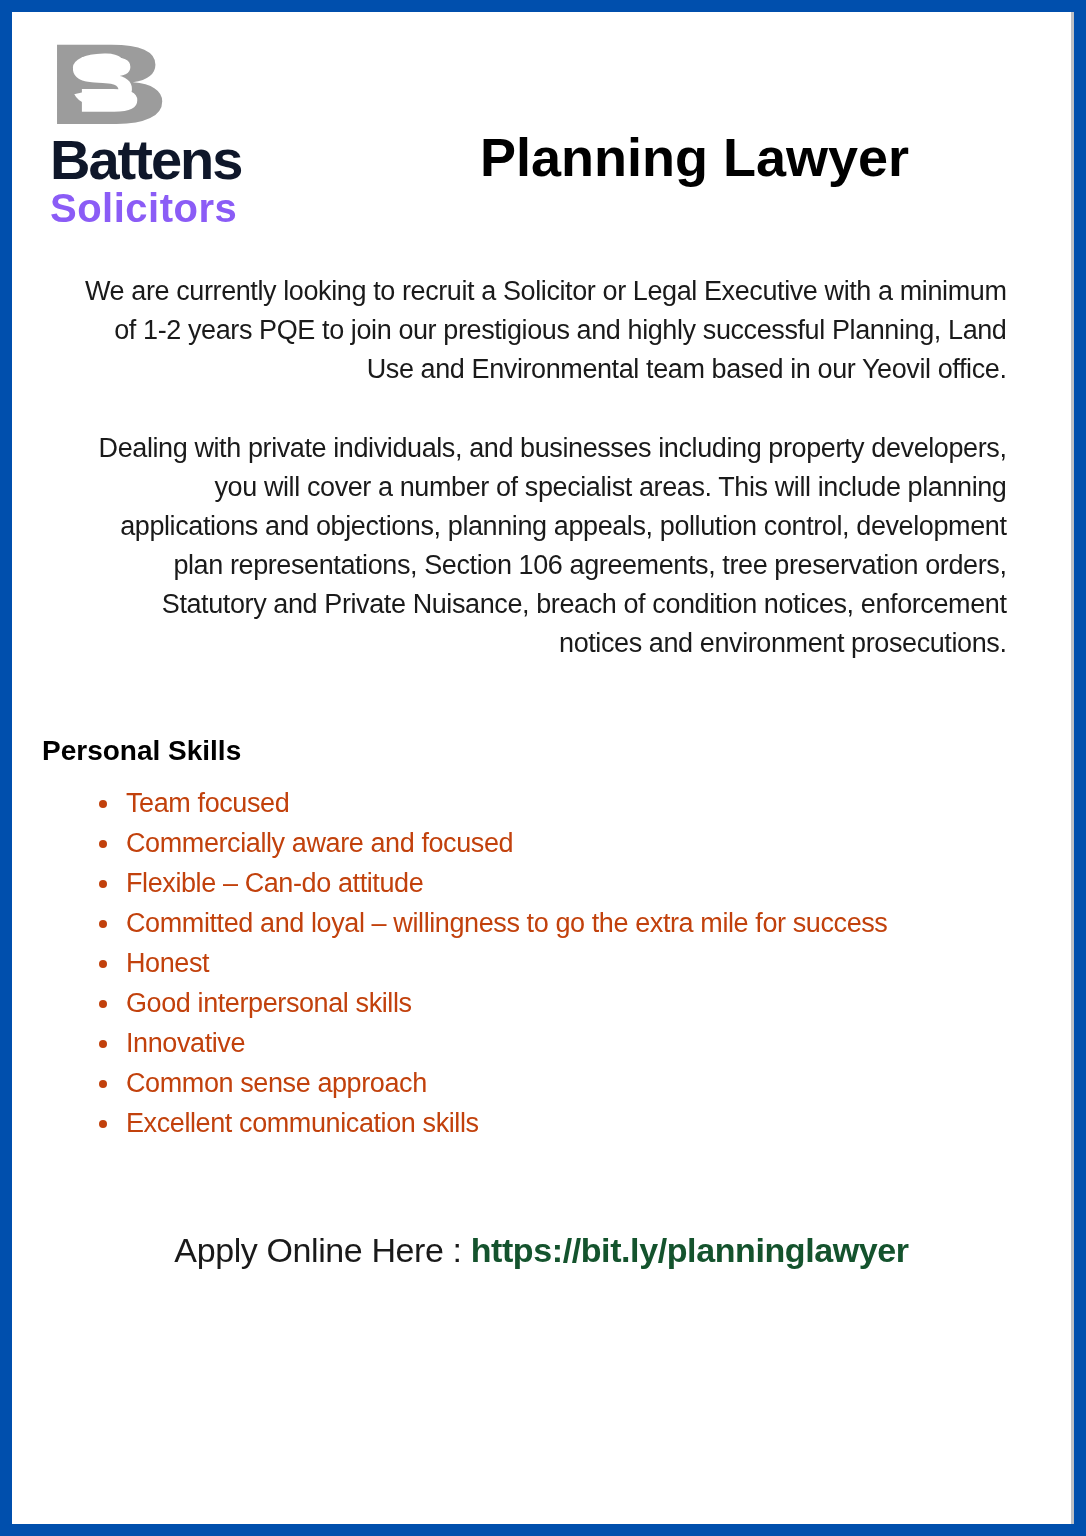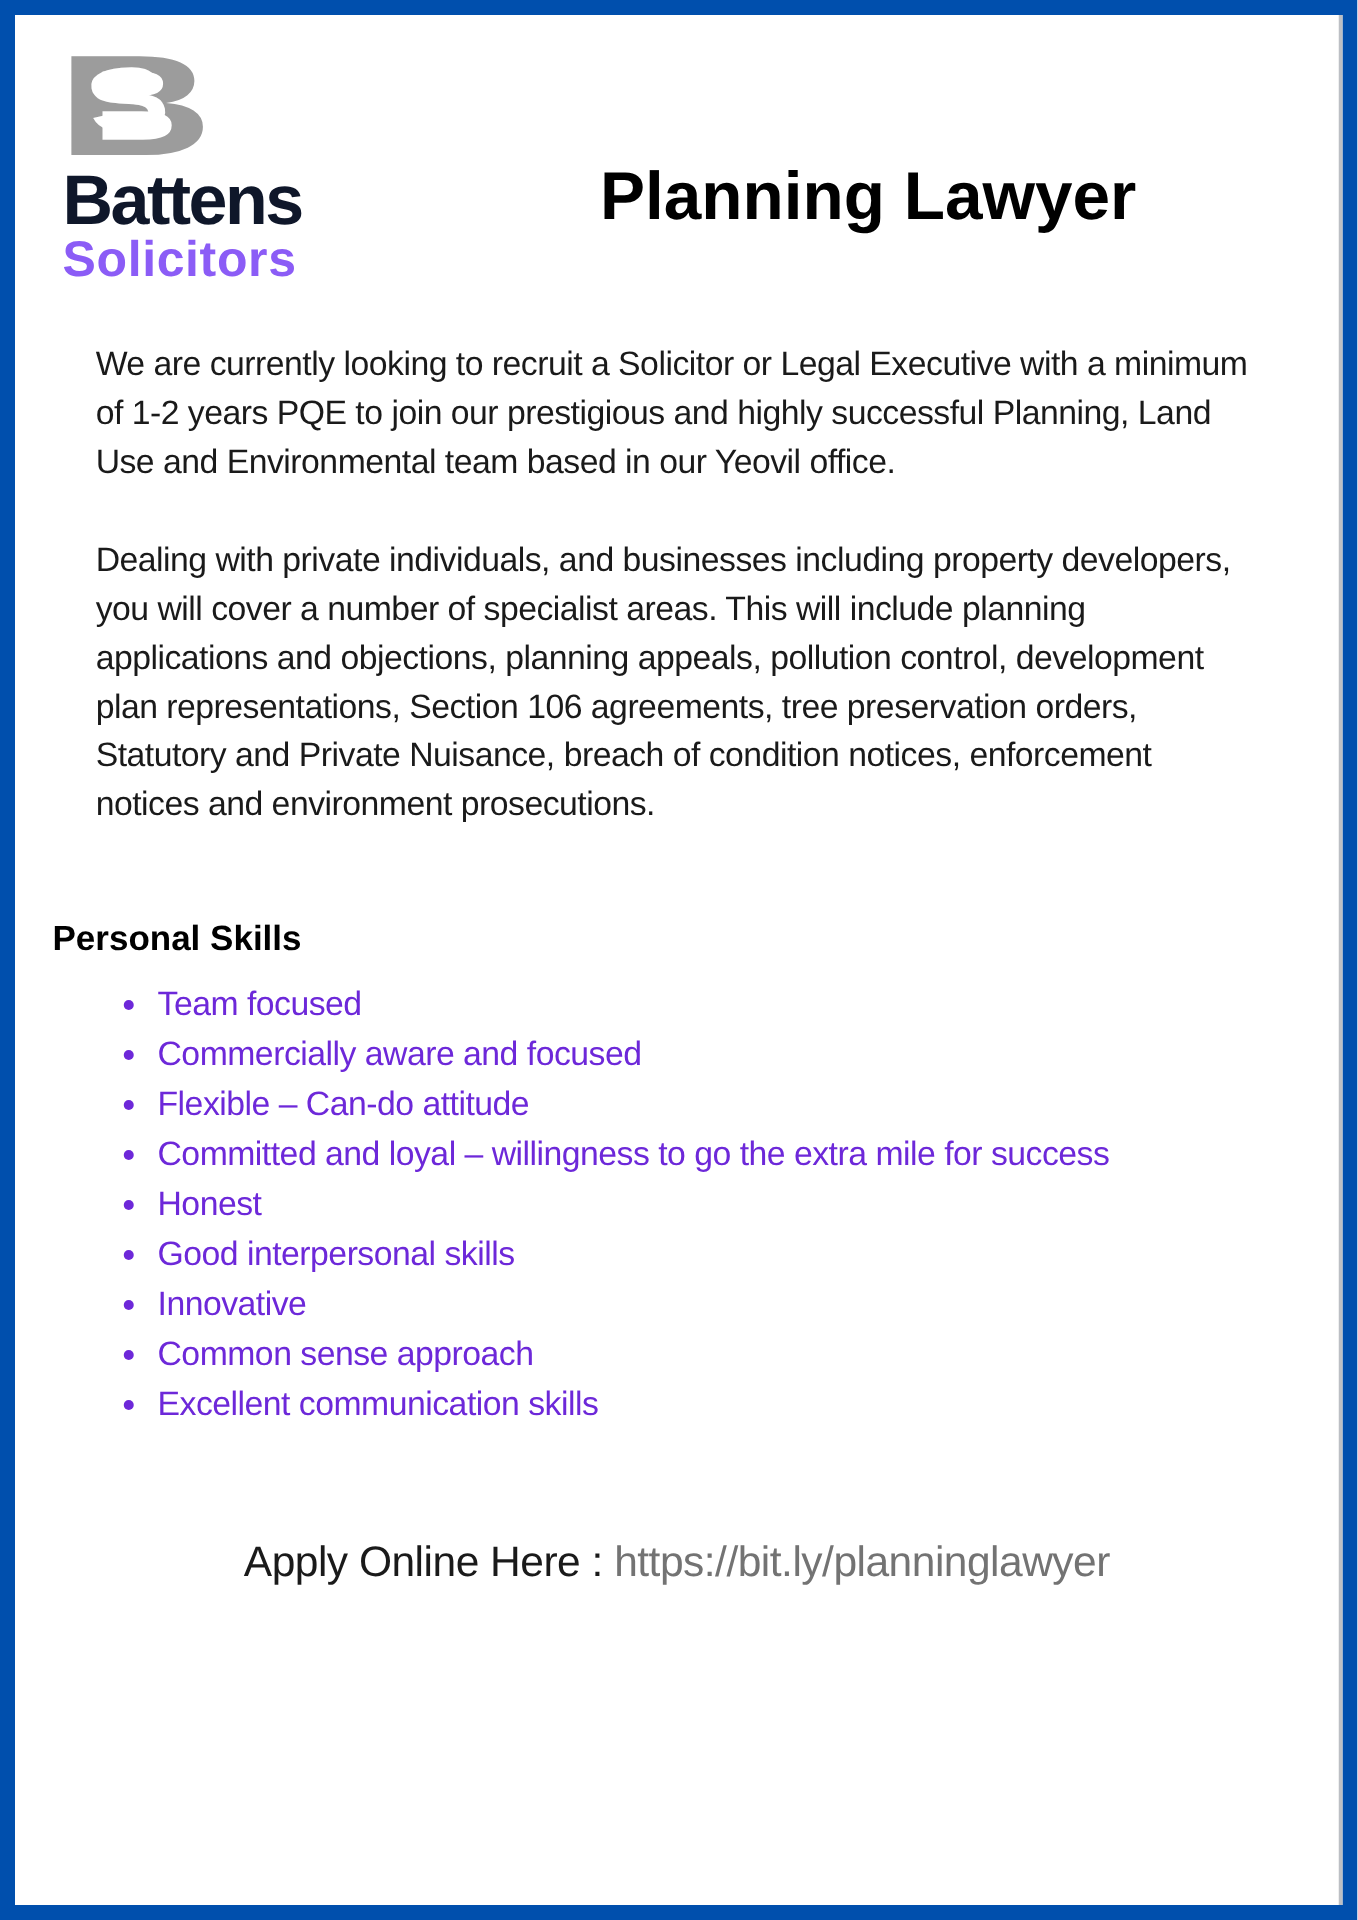--- a/index.html
+++ b/index.html
@@ -65,21 +65,21 @@
     text-align: left;
     font-size: 54px;
     font-weight: bold;
     color: #000000;
     margin: 100px 0 0 0;
     line-height: 1;
   }
 
   
   .para {
-    text-align: left;
+    text-align: right;
     font-size: 27px;
     letter-spacing: -0.4px;
     line-height: 39px;
     max-width: 930px;
     margin: 40px auto 0 auto;
     color: #1a1a1a;
   }
   .para.first {
     margin-top: 44px;
   }
@@ -93,34 +93,34 @@
   }
   .skills-list {
     margin: 18px 0 0 0;
     padding: 0 0 0 80px;
     list-style: disc outside;
   }
   .skills-list li {
     font-size: 27px;
     letter-spacing: -0.4px;
     line-height: 40px;
-    color: #6d28d9;
+    color: #c2410c;
     padding-left: 4px;
   }
 
   .apply-line {
     text-align: center;
     font-size: 34px;
     letter-spacing: -0.4px;
     margin: 88px 0 0 0;
     color: #1a1a1a;
   }
   .apply-url {
-    font-weight: normal;
-    color: #737373;
+    font-weight: bold;
+    color: #14532d;
   }
 </style>
 </head>
 <body>
 
 <div class="page">
   <div class="inner">
 
     <header class="header">
       <div class="logo">

